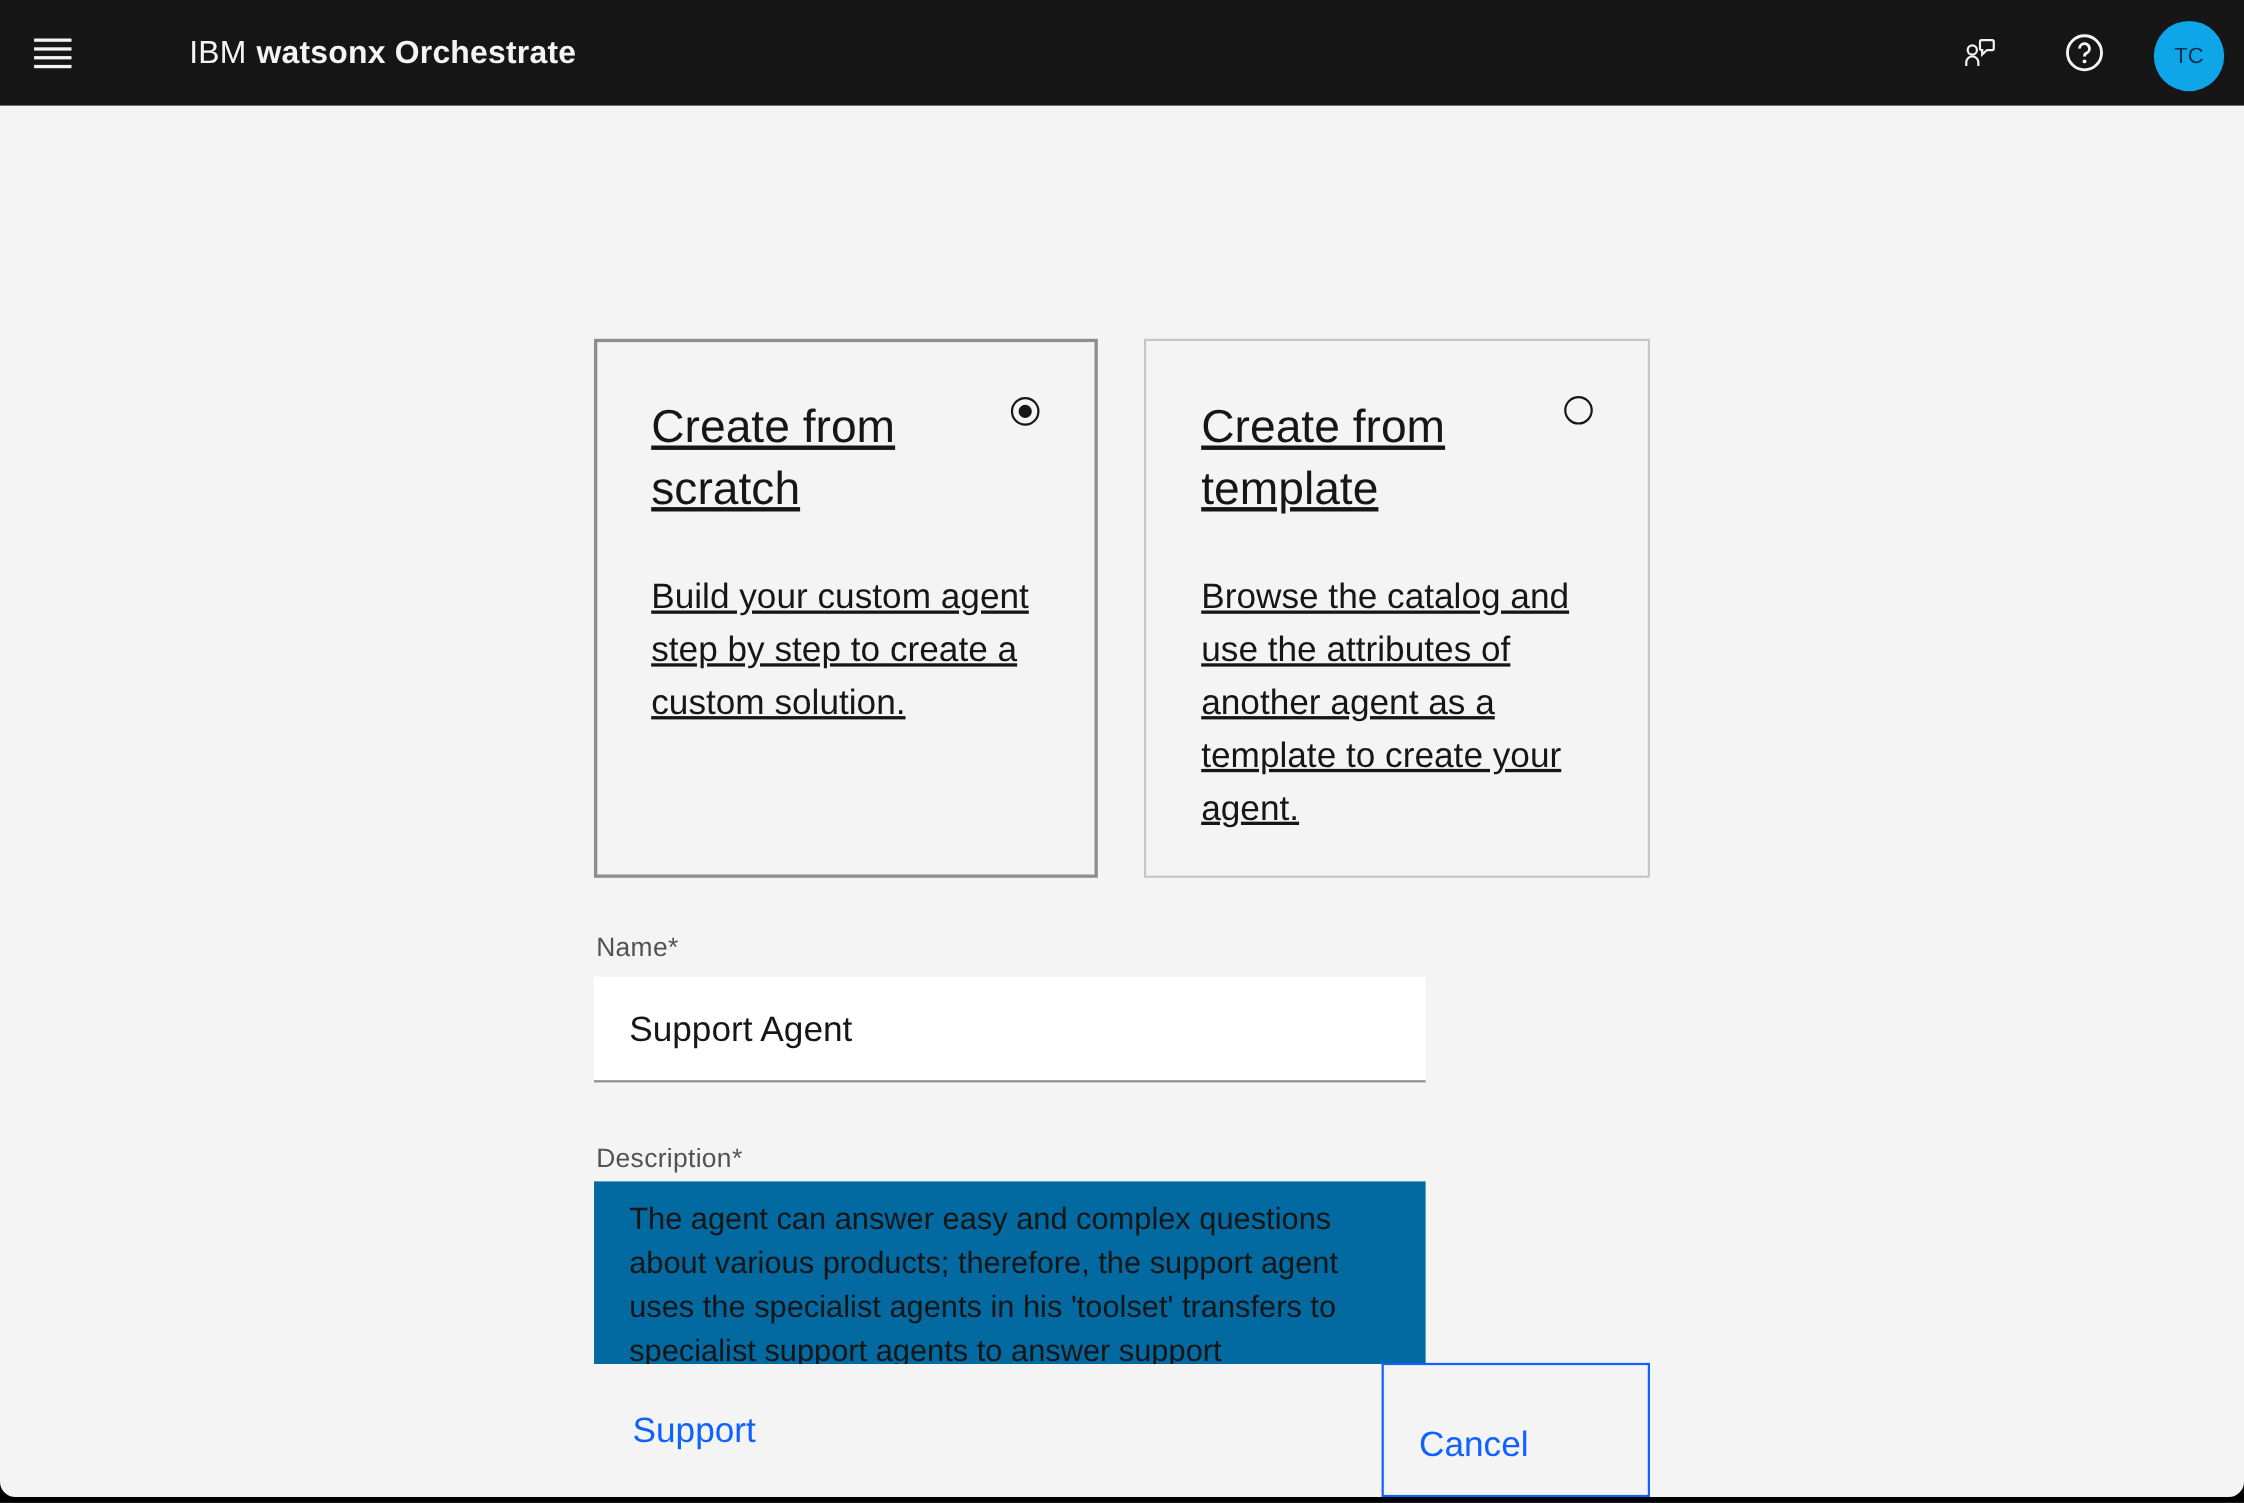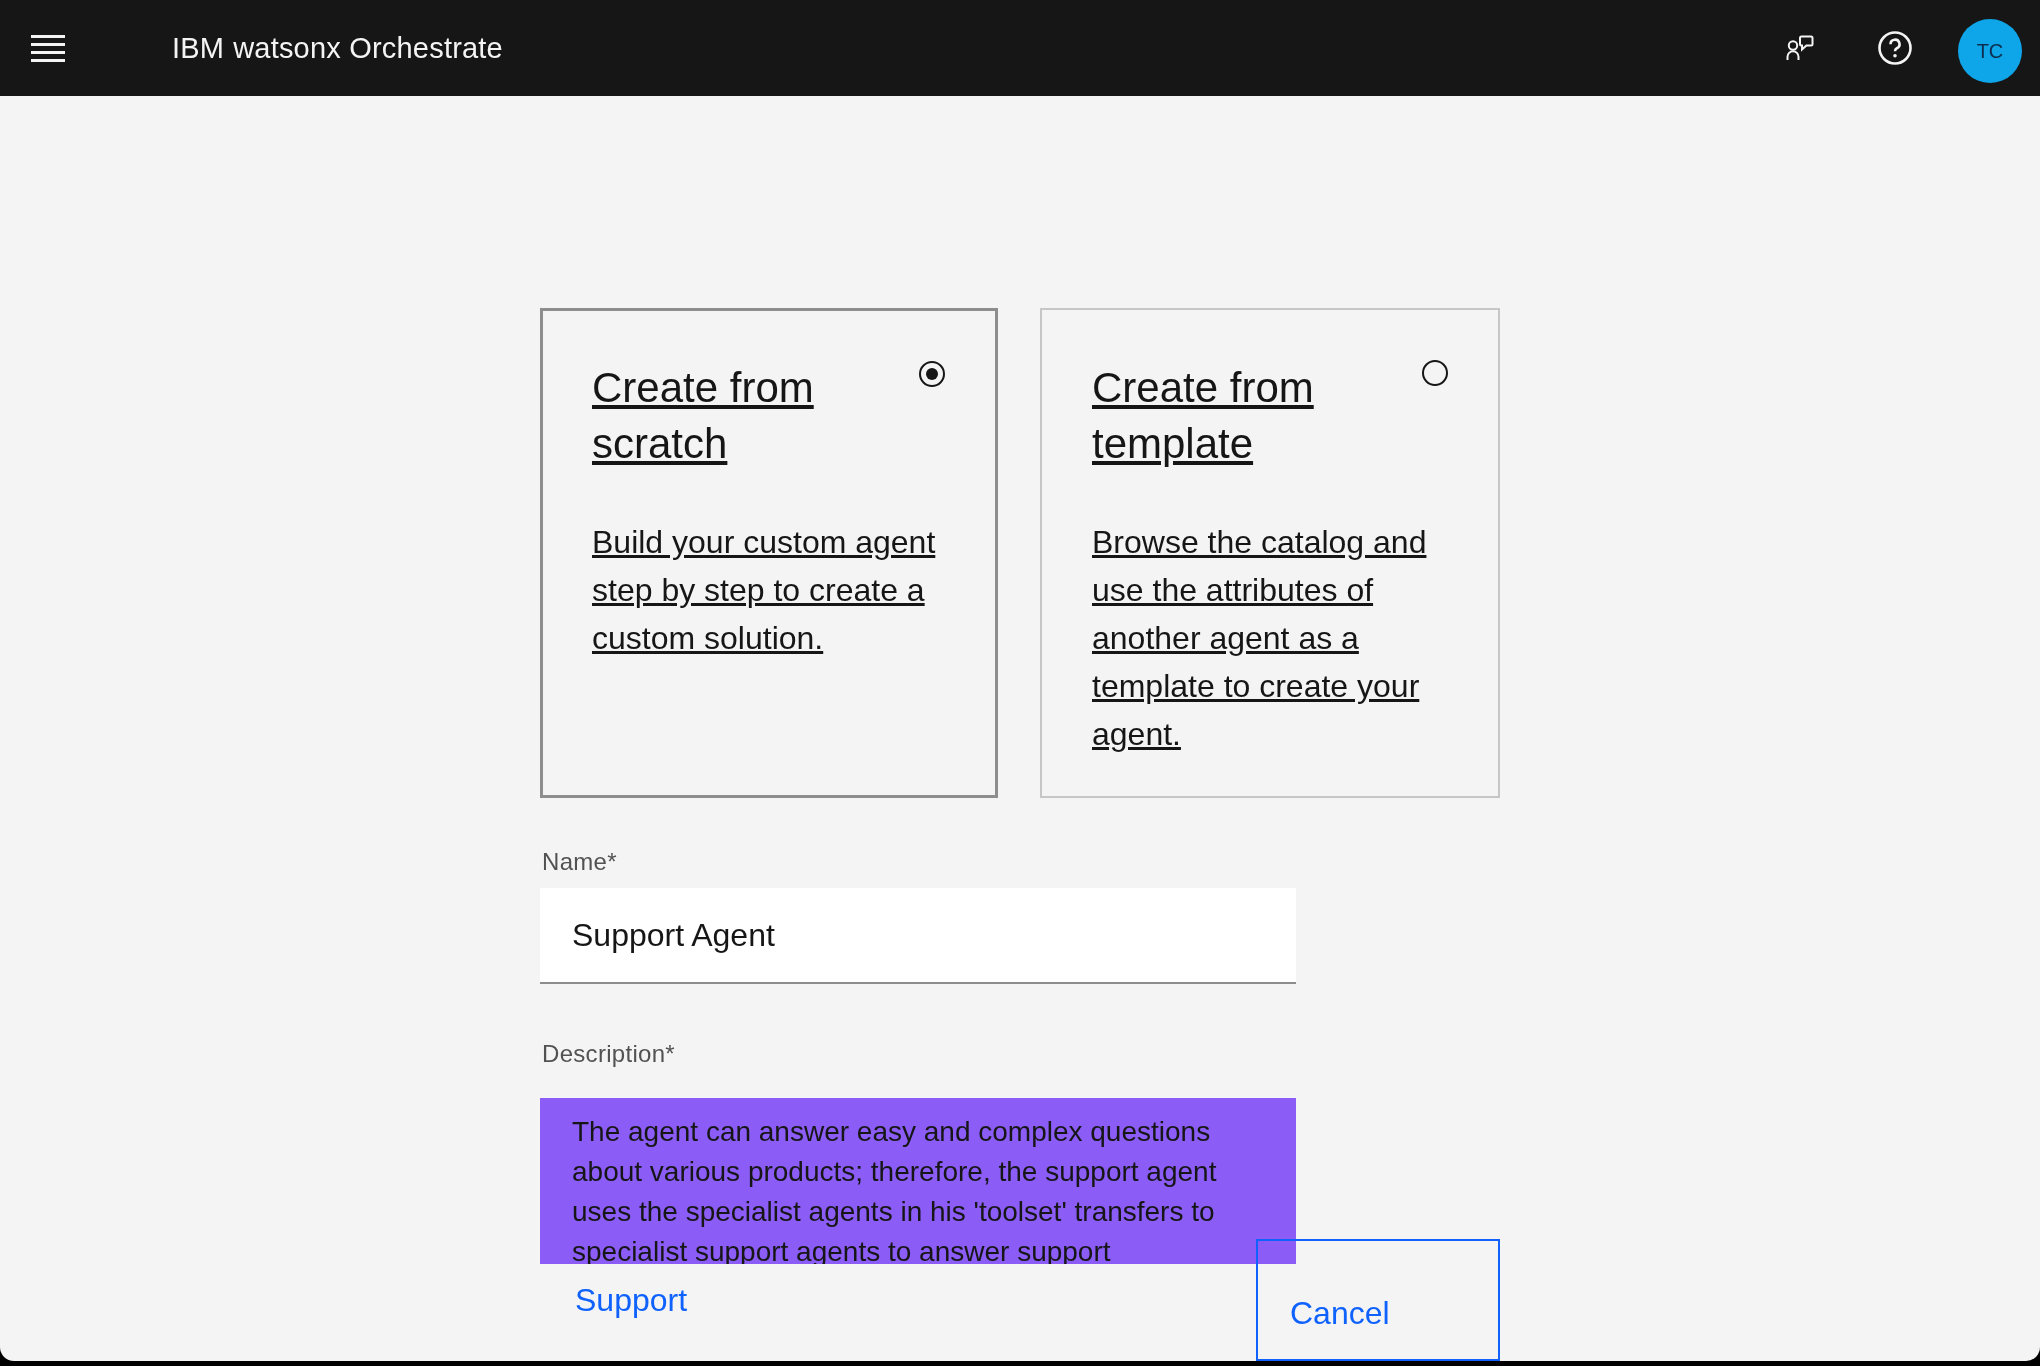--- a/index.html
+++ b/index.html
@@ -11,21 +11,21 @@
 
   
   .header { position:absolute; left:0; top:0; width:100%; height:96px; background:#161616; }
   .menu-btn { position:absolute; left:16px; top:16px; width:64px; height:64px;
               display:flex; flex-direction:column; justify-content:center; align-items:center;
               gap:5px; background:none; border:none; cursor:pointer; }
   .menu-btn span { display:block; width:34px; height:3px; background:#f4f4f4; }
   .brand { position:absolute; left:135px; top:0; height:96px; display:flex; align-items:center;
            color:#f4f4f4; font-size:29px; letter-spacing:.2px; white-space:nowrap;margin-left:37px; }
   .brand .prefix { font-weight:400; margin-right:9px; }
-  .brand .name { font-weight:400; }
+  .brand .name { font-weight:700; }
   .hdr-ic { position:absolute; top:16px; width:64px; height:64px; background:none; border:none;
             display:flex; align-items:center; justify-content:center; cursor:pointer; }
   .avatar { position:absolute; left:1958px; top:19px; width:64px; height:64px; border-radius:50%;
             background:#0ea5e9; border:none; display:flex; align-items:center; justify-content:center;
             color:#0c2d4d; font-size:20px; cursor:pointer; }
 
   
   .page-title { position:absolute; left:543px; top:176px; font-size:64px; line-height:80px;
                 font-weight:300; color:#161616; }
 
@@ -41,22 +41,22 @@
            display:flex; align-items:center; justify-content:center; }
   .radio.checked::after { content:''; width:12px; height:12px; background:#161616; border-radius:50%; }
 
   
   .field-label { position:absolute; left:542px; font-size:24px; line-height:32px;
                  letter-spacing:.3px; color:#525252; }
   .name-input { position:absolute; left:540px; top:888px; width:756px; height:96px;
                 background:#fff; border:none; border-bottom:2px solid #8d8d8d;
                 padding:0 32px; font-family:"Liberation Sans", sans-serif;
                 font-size:32px; color:#161616; outline:none; }
-  .desc-box { position:absolute; left:540px; top:1098px; width:756px; height:166px;
-              background:#8b5cf6; padding:14px 32px 0 32px; overflow:hidden; cursor:text; }
+  .desc-box { position:absolute; left:540px; top:1074px; width:756px; height:166px;
+              background:#0369a1; padding:14px 32px 0 32px; overflow:hidden; cursor:text; }
   .desc-box span { display:block; white-space:nowrap; font-size:28px; line-height:40px; color:#161616; }
 
   
   .btn-ghost { position:absolute; left:543px; top:1243px; height:115px; padding:28px 32px;
                background:none; border:none; color:#0f62fe; font-size:32px;
                font-family:"Liberation Sans", sans-serif; cursor:pointer; }
   .btn-create { position:absolute; left:1256px; top:1239px; width:244px; height:122px;
                 background:transparent; border:2px solid #0f62fe; color:#0f62fe;
                 font-size:32px; font-family:"Liberation Sans", sans-serif;
                 text-align:left; padding:26px 0 0 32px; cursor:pointer; }

